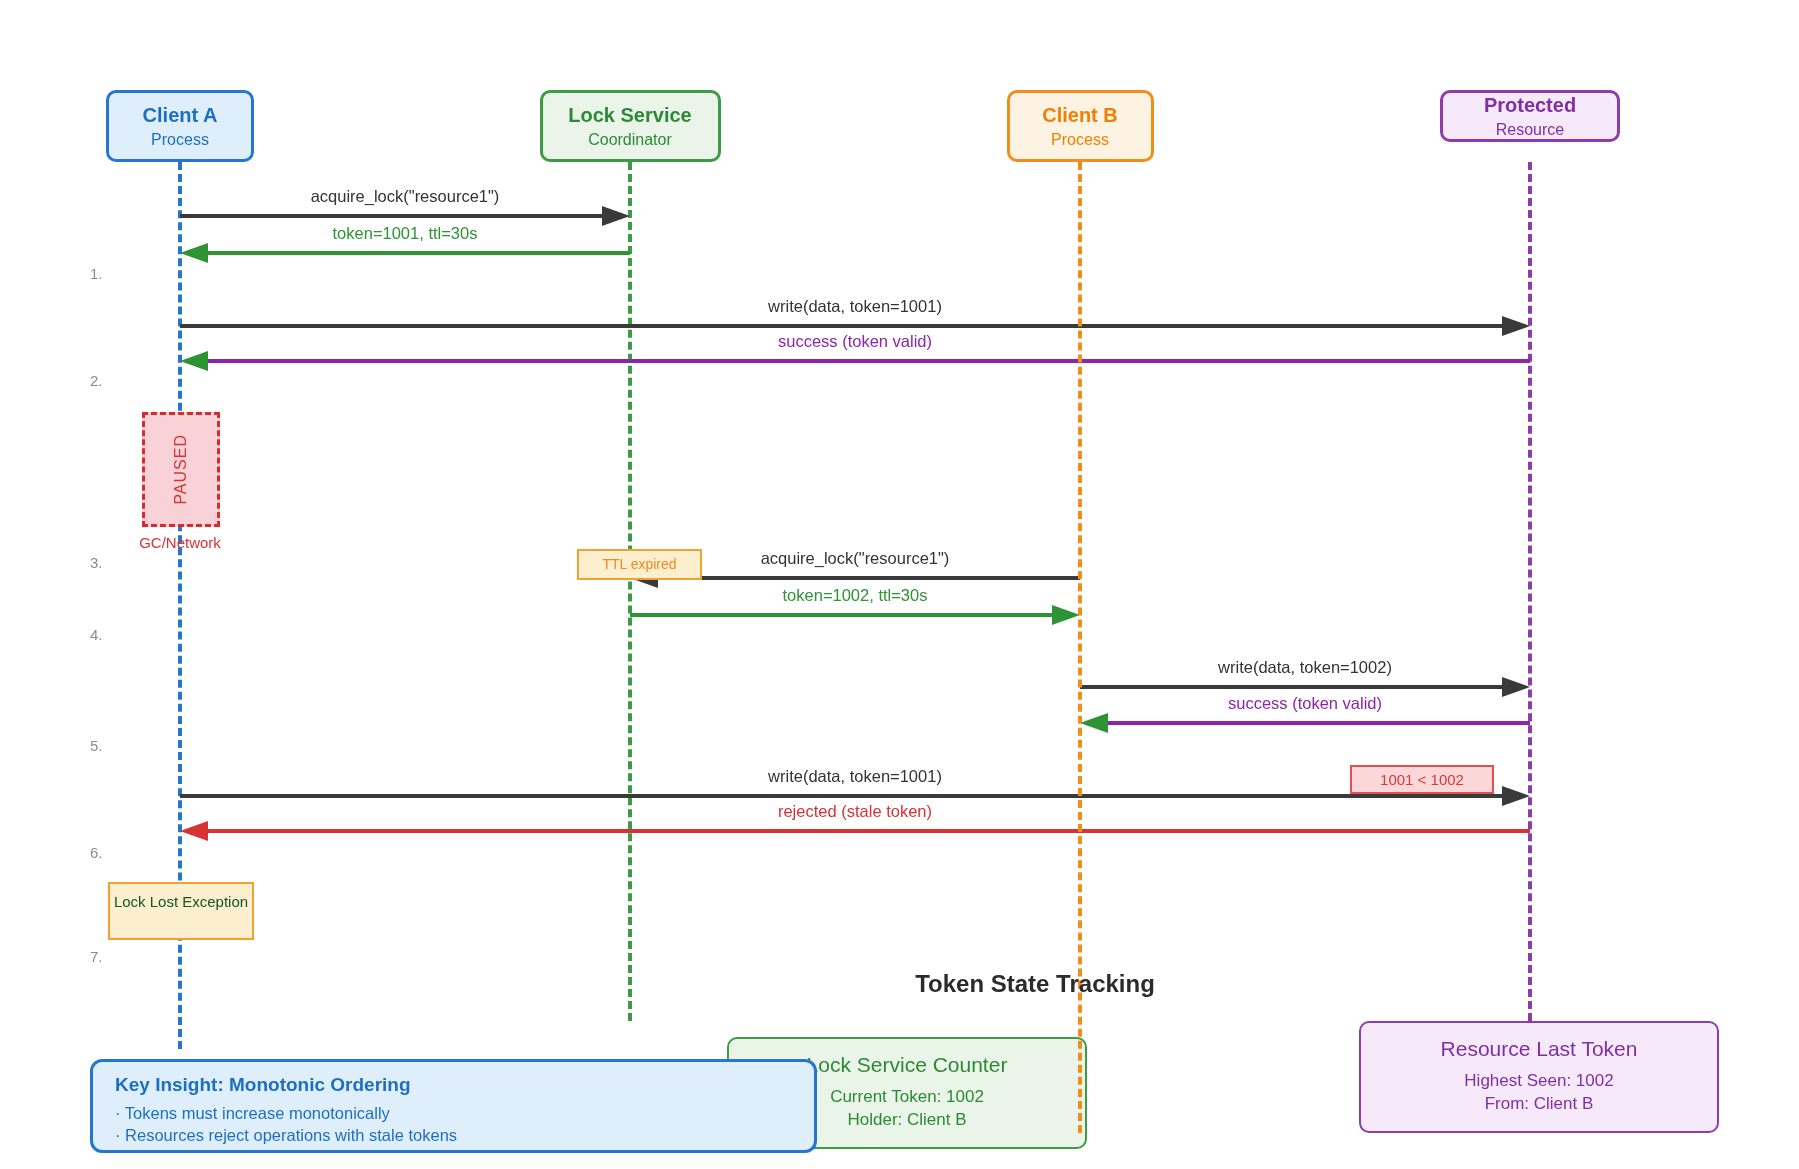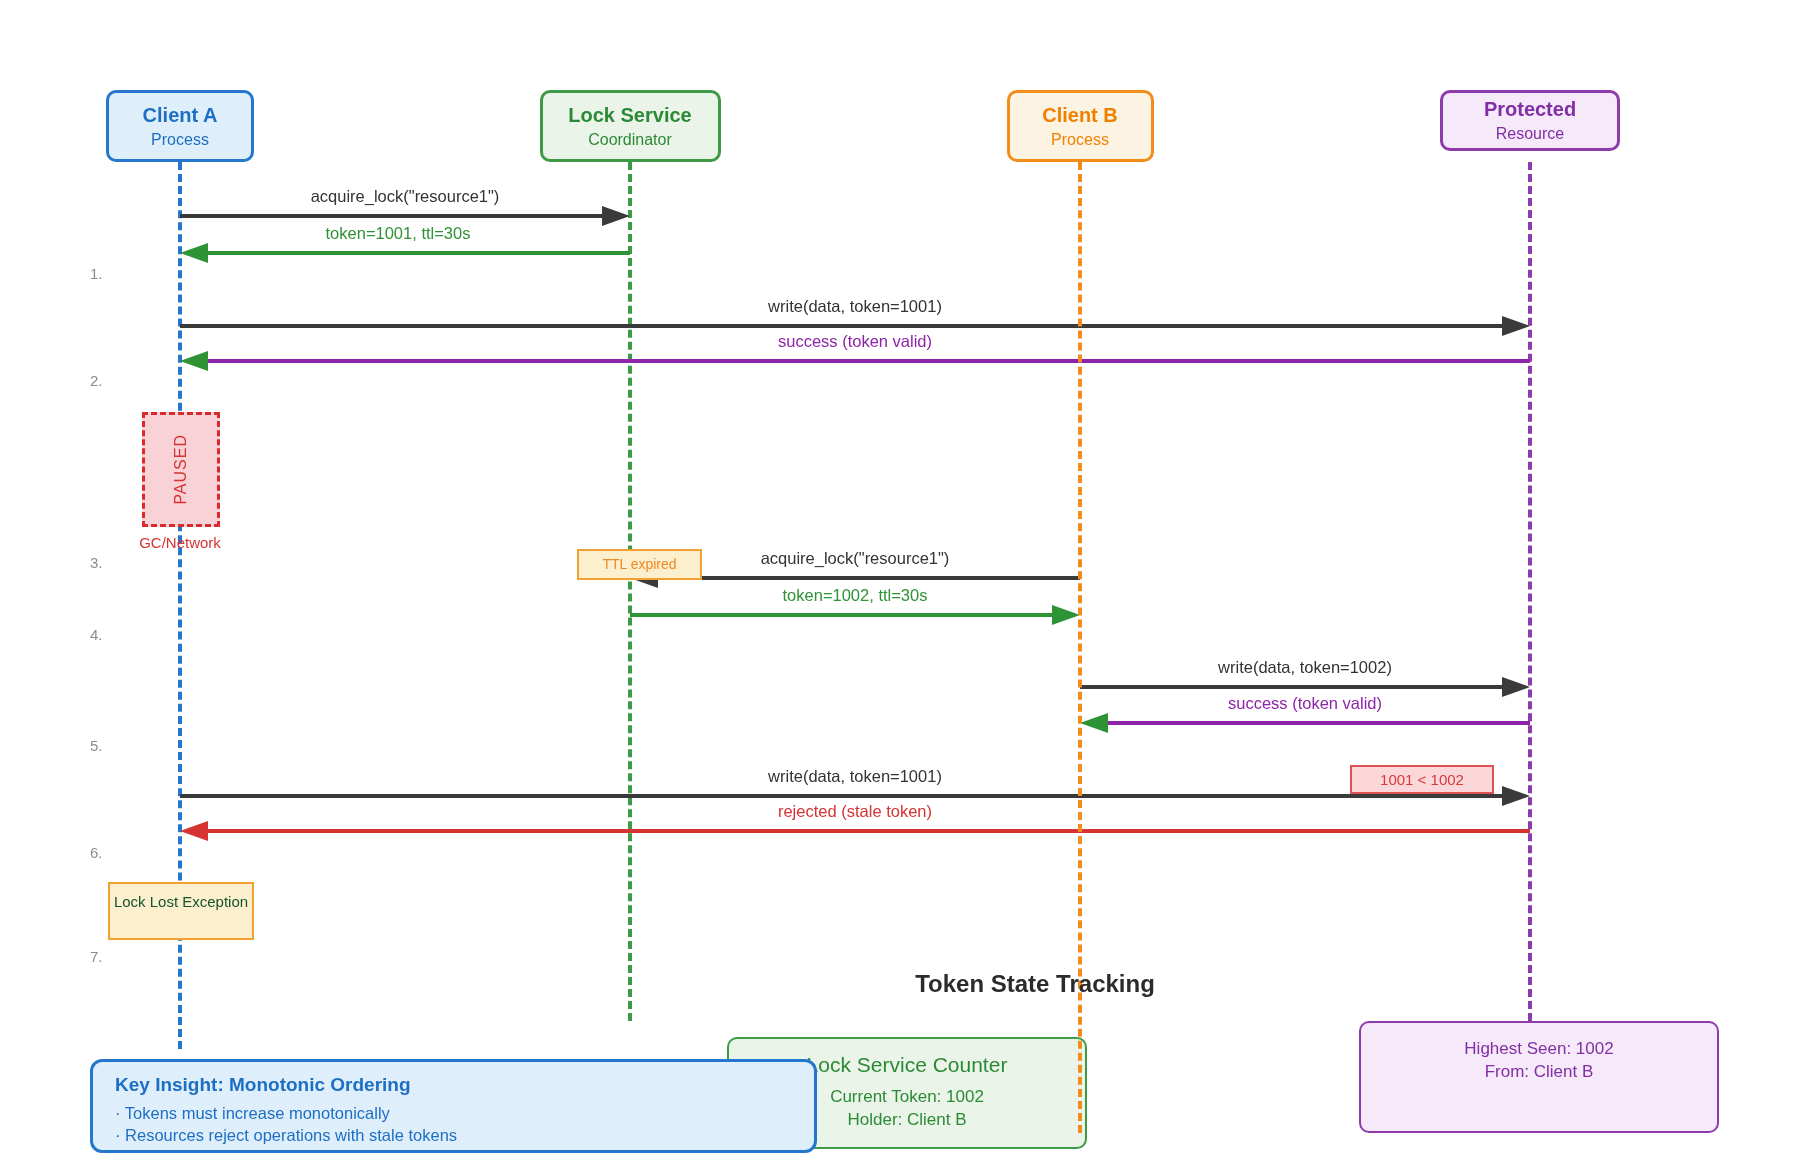--- a/index.html
+++ b/index.html
@@ -72,28 +72,28 @@
       <div class="actor" style="left: 539.5px; top: 90px; width: 181px; height: 72px; background: rgb(234, 244, 232); border-color: rgb(61, 154, 69); color: rgb(44, 138, 54);">
         <div class="a-name">Lock Service</div>
         <div class="a-sub">Coordinator</div>
       </div>
       <div class="lifeline" style="left: 1078px; top: 162px; height: 971px; border-left: 4px dashed rgb(242, 140, 26); z-index: 3;"></div>
       <div class="actor" style="left: 1006.5px; top: 90px; width: 147px; height: 72px; background: rgb(253, 243, 227); border-color: rgb(242, 140, 26); color: rgb(240, 128, 0);">
         <div class="a-name">Client B</div>
         <div class="a-sub">Process</div>
       </div>
       <div class="lifeline" style="left: 1528px; top: 162px; height: 859px; border-left: 4px dashed rgb(142, 59, 171); z-index: 1;"></div>
-      <div class="actor" style="left: 1440px; top: 90px; width: 180px; height: 61px; background: rgb(246, 233, 249); border-color: rgb(142, 59, 171); color: rgb(130, 47, 165);">
+      <div class="actor" style="left: 1440px; top: 90px; width: 180px; height: 52px; background: rgb(246, 233, 249); border-color: rgb(142, 59, 171); color: rgb(130, 47, 165);">
         <div class="a-name">Protected</div>
         <div class="a-sub">Resource</div>
       </div>
       <div class="msg-label" style="left: 180px; width: 450px; top: 187px; color: rgb(51, 51, 51);">acquire_lock("resource1")</div>
       <div class="msg-line" style="left: 180px; width: 442px; top: 214px; background: rgb(58, 58, 58);"></div>
       <div class="msg-head" style="left: 602px; top: 206px; border-top: 10px solid transparent; border-bottom: 10px solid transparent; border-left: 28px solid rgb(58, 58, 58); border-right: none;"></div>
-      <div class="msg-label" style="left: 173px; width: 450px; top: 224px; color: rgb(46, 147, 52);">token=1001, ttl=30s</div>
+      <div class="msg-label" style="left: 180px; width: 450px; top: 224px; color: rgb(46, 147, 52);">token=1001, ttl=30s</div>
       <div class="msg-line" style="left: 188px; width: 442px; top: 251px; background: rgb(46, 147, 52);"></div>
       <div class="msg-head" style="left: 180px; top: 243px; border-top: 10px solid transparent; border-bottom: 10px solid transparent; border-left: none; border-right: 28px solid rgb(46, 147, 52);"></div>
       <div class="msg-label" style="left: 180px; width: 1350px; top: 297px; color: rgb(51, 51, 51);">write(data, token=1001)</div>
       <div class="msg-line" style="left: 180px; width: 1342px; top: 324px; background: rgb(58, 58, 58);"></div>
       <div class="msg-head" style="left: 1502px; top: 316px; border-top: 10px solid transparent; border-bottom: 10px solid transparent; border-left: 28px solid rgb(58, 58, 58); border-right: none;"></div>
       <div class="msg-label" style="left: 180px; width: 1350px; top: 332px; color: rgb(142, 36, 170);">success (token valid)</div>
       <div class="msg-line" style="left: 188px; width: 1342px; top: 359px; background: rgb(142, 36, 170);"></div>
       <div class="msg-head" style="left: 180px; top: 351px; border-top: 10px solid transparent; border-bottom: 10px solid transparent; border-left: none; border-right: 28px solid rgb(46, 147, 52);"></div>
       <div class="msg-label" style="left: 630px; width: 450px; top: 549px; color: rgb(51, 51, 51);">acquire_lock("resource1")</div>
       <div class="msg-line" style="left: 638px; width: 442px; top: 576px; background: rgb(58, 58, 58);"></div>
@@ -132,20 +132,21 @@
 
   <div class="tracking-heading">Token State Tracking</div>
 
   <div class="state-box box-green">
     <div class="sb-title">Lock Service Counter</div>
     <div class="sb-line">Current Token: 1002</div>
     <div class="sb-line">Holder: Client B</div>
   </div>
 
   <div class="state-box box-purple">
+    <div class="sb-title">Resource Last Token</div>
     <div class="sb-line">Highest Seen: 1002</div>
     <div class="sb-line">From: Client B</div>
   </div>
 
   <div class="box-blue">
     <div class="kb-title">Key Insight: Monotonic Ordering</div>
     <div class="kb-bullet">· Tokens must increase monotonically</div>
     <div class="kb-bullet">· Resources reject operations with stale tokens</div>
   </div>
 

